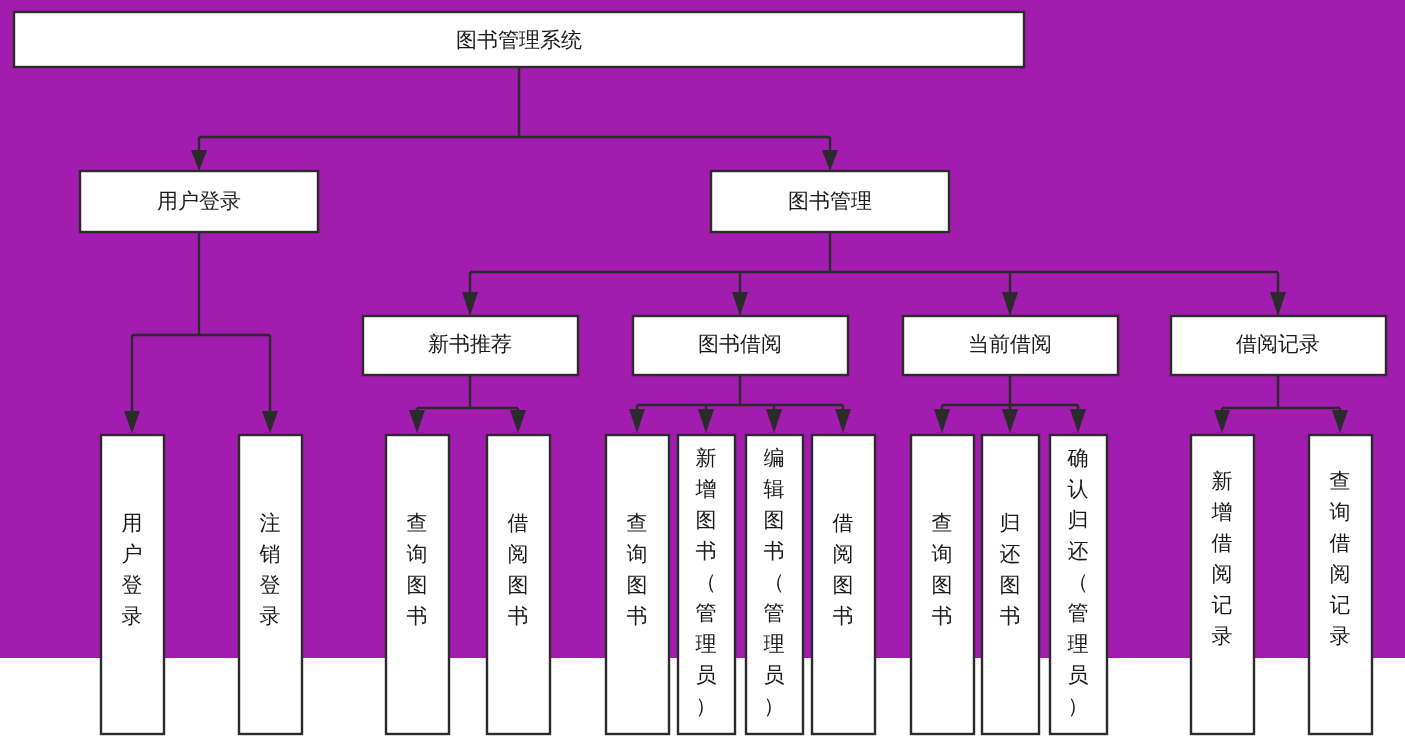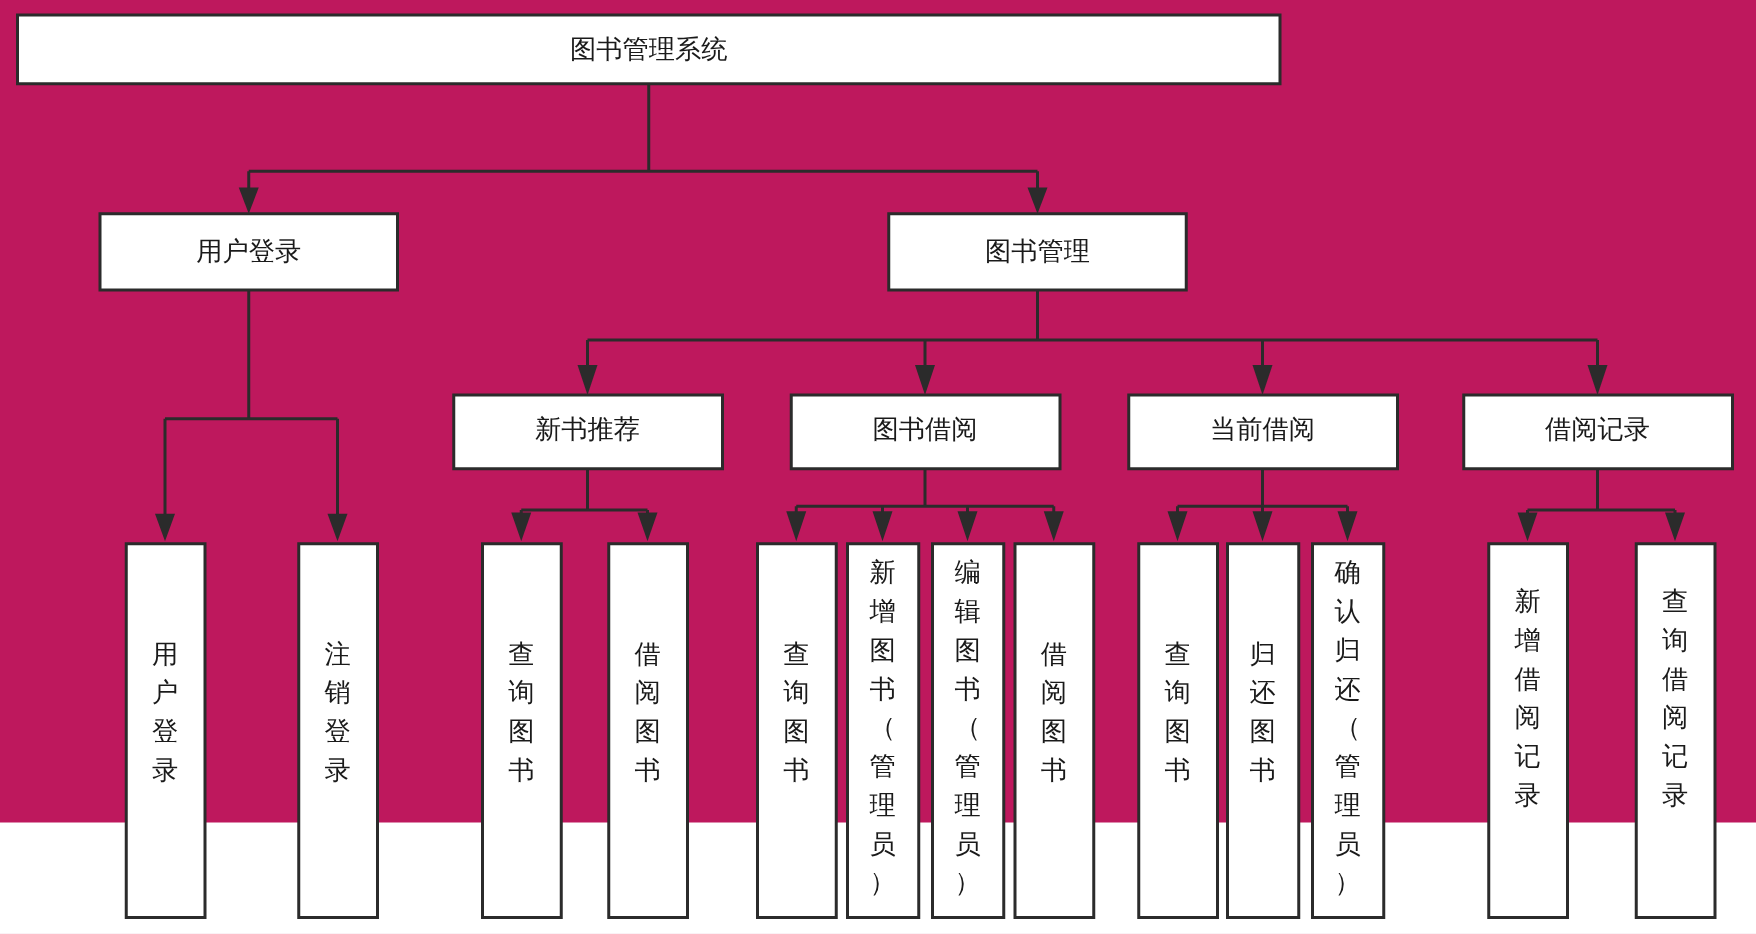--- a/index.html
+++ b/index.html
@@ -11,21 +11,21 @@
   body {
     width: 1405px;
     height: 747px;
     overflow: hidden;
     font-family: "DejaVu Sans", "Liberation Sans", sans-serif;
   }
   #diagram-root {
     position: relative;
     width: 1405px;
     height: 658px;
-    background: #be185d;
+    background: #a21caf;
   }
   svg#tree-svg {
     position: absolute;
     left: 0;
     top: 0;
     width: 1405px;
     height: 747px;
     display: block;
   }
   .node-box {

